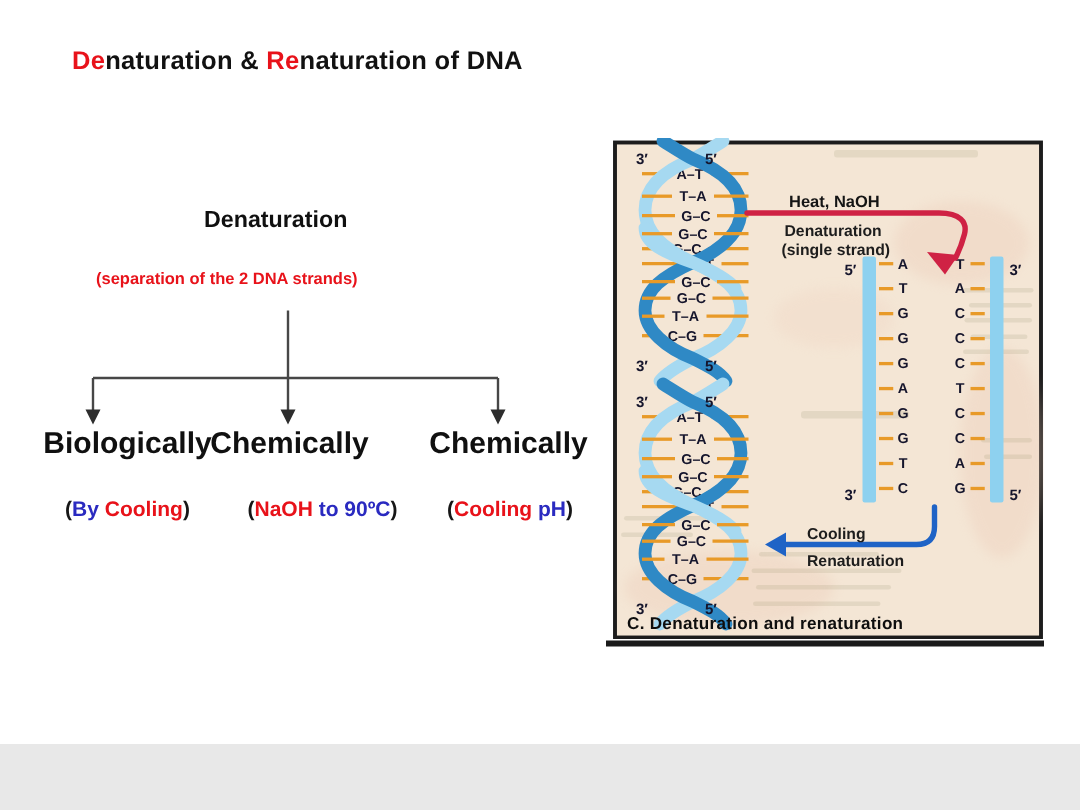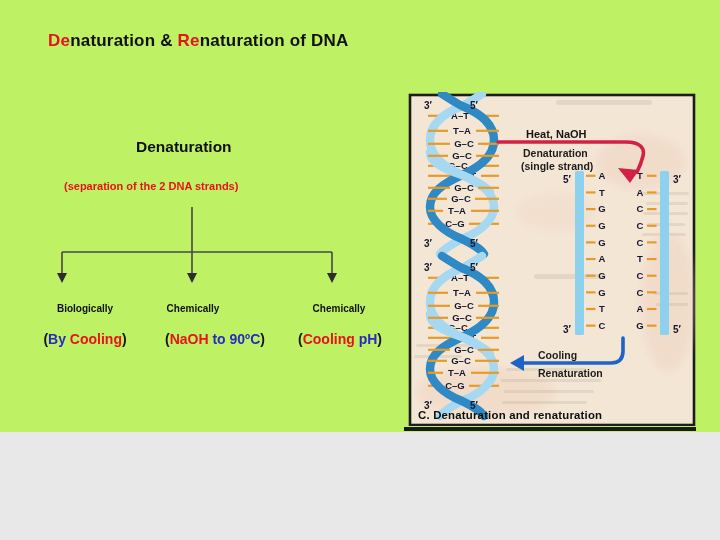--- a/index.html
+++ b/index.html
@@ -1,24 +1,24 @@
 <!DOCTYPE html>
 <html><head>
 <meta charset="utf-8">
 <style>
   html,body{margin:0;padding:0;background:#e8e8e8;}
   .slide{
-    position:relative;width:720px;height:432px;background:#bef264;
+    position:relative;width:720px;height:496px;background:#ffffff;
     font-family:"Liberation Sans",sans-serif;overflow:hidden;margin:0 auto;
   }
   .abs{position:absolute;white-space:nowrap;}
   .title{left:48px;top:31px;font-size:17px;font-weight:700;color:#111111;letter-spacing:.2px;}
   .heading{left:136px;top:138px;font-size:15.5px;font-weight:700;color:#101010;}
   .subheading{left:64px;top:180px;font-size:11px;font-weight:700;}
-  .branch-label{top:303px;transform:translateX(-50%);font-size:10px;font-weight:700;color:#101010;}
+  .branch-label{top:285px;transform:translateX(-50%);font-size:20px;font-weight:700;color:#101010;}
   .branch-detail{top:331px;transform:translateX(-50%);font-size:14px;font-weight:700;color:#161616;}
   .tree-svg{left:50px;top:204px;}
   .fig-svg{left:406px;top:92px;}
   .fig-rule{left:404px;top:427px;width:292px;height:3.5px;background:#1a1a1a;}
   
   .bp{font-family:"Liberation Sans",sans-serif;font-size:9.5px;font-weight:700;fill:#15152c;}
   .prime{font-family:"Liberation Sans",sans-serif;font-size:10px;font-weight:700;fill:#15152c;}
   .figlabel{font-family:"Liberation Sans",sans-serif;font-size:10.5px;font-weight:600;fill:#1d1d1d;}
   .figlabel-b{font-family:"Liberation Sans",sans-serif;font-size:11px;font-weight:700;fill:#141414;}
   .figcaption{font-family:"Liberation Sans",sans-serif;font-size:11.4px;font-weight:700;fill:#0e0e0e;letter-spacing:.2px;}

